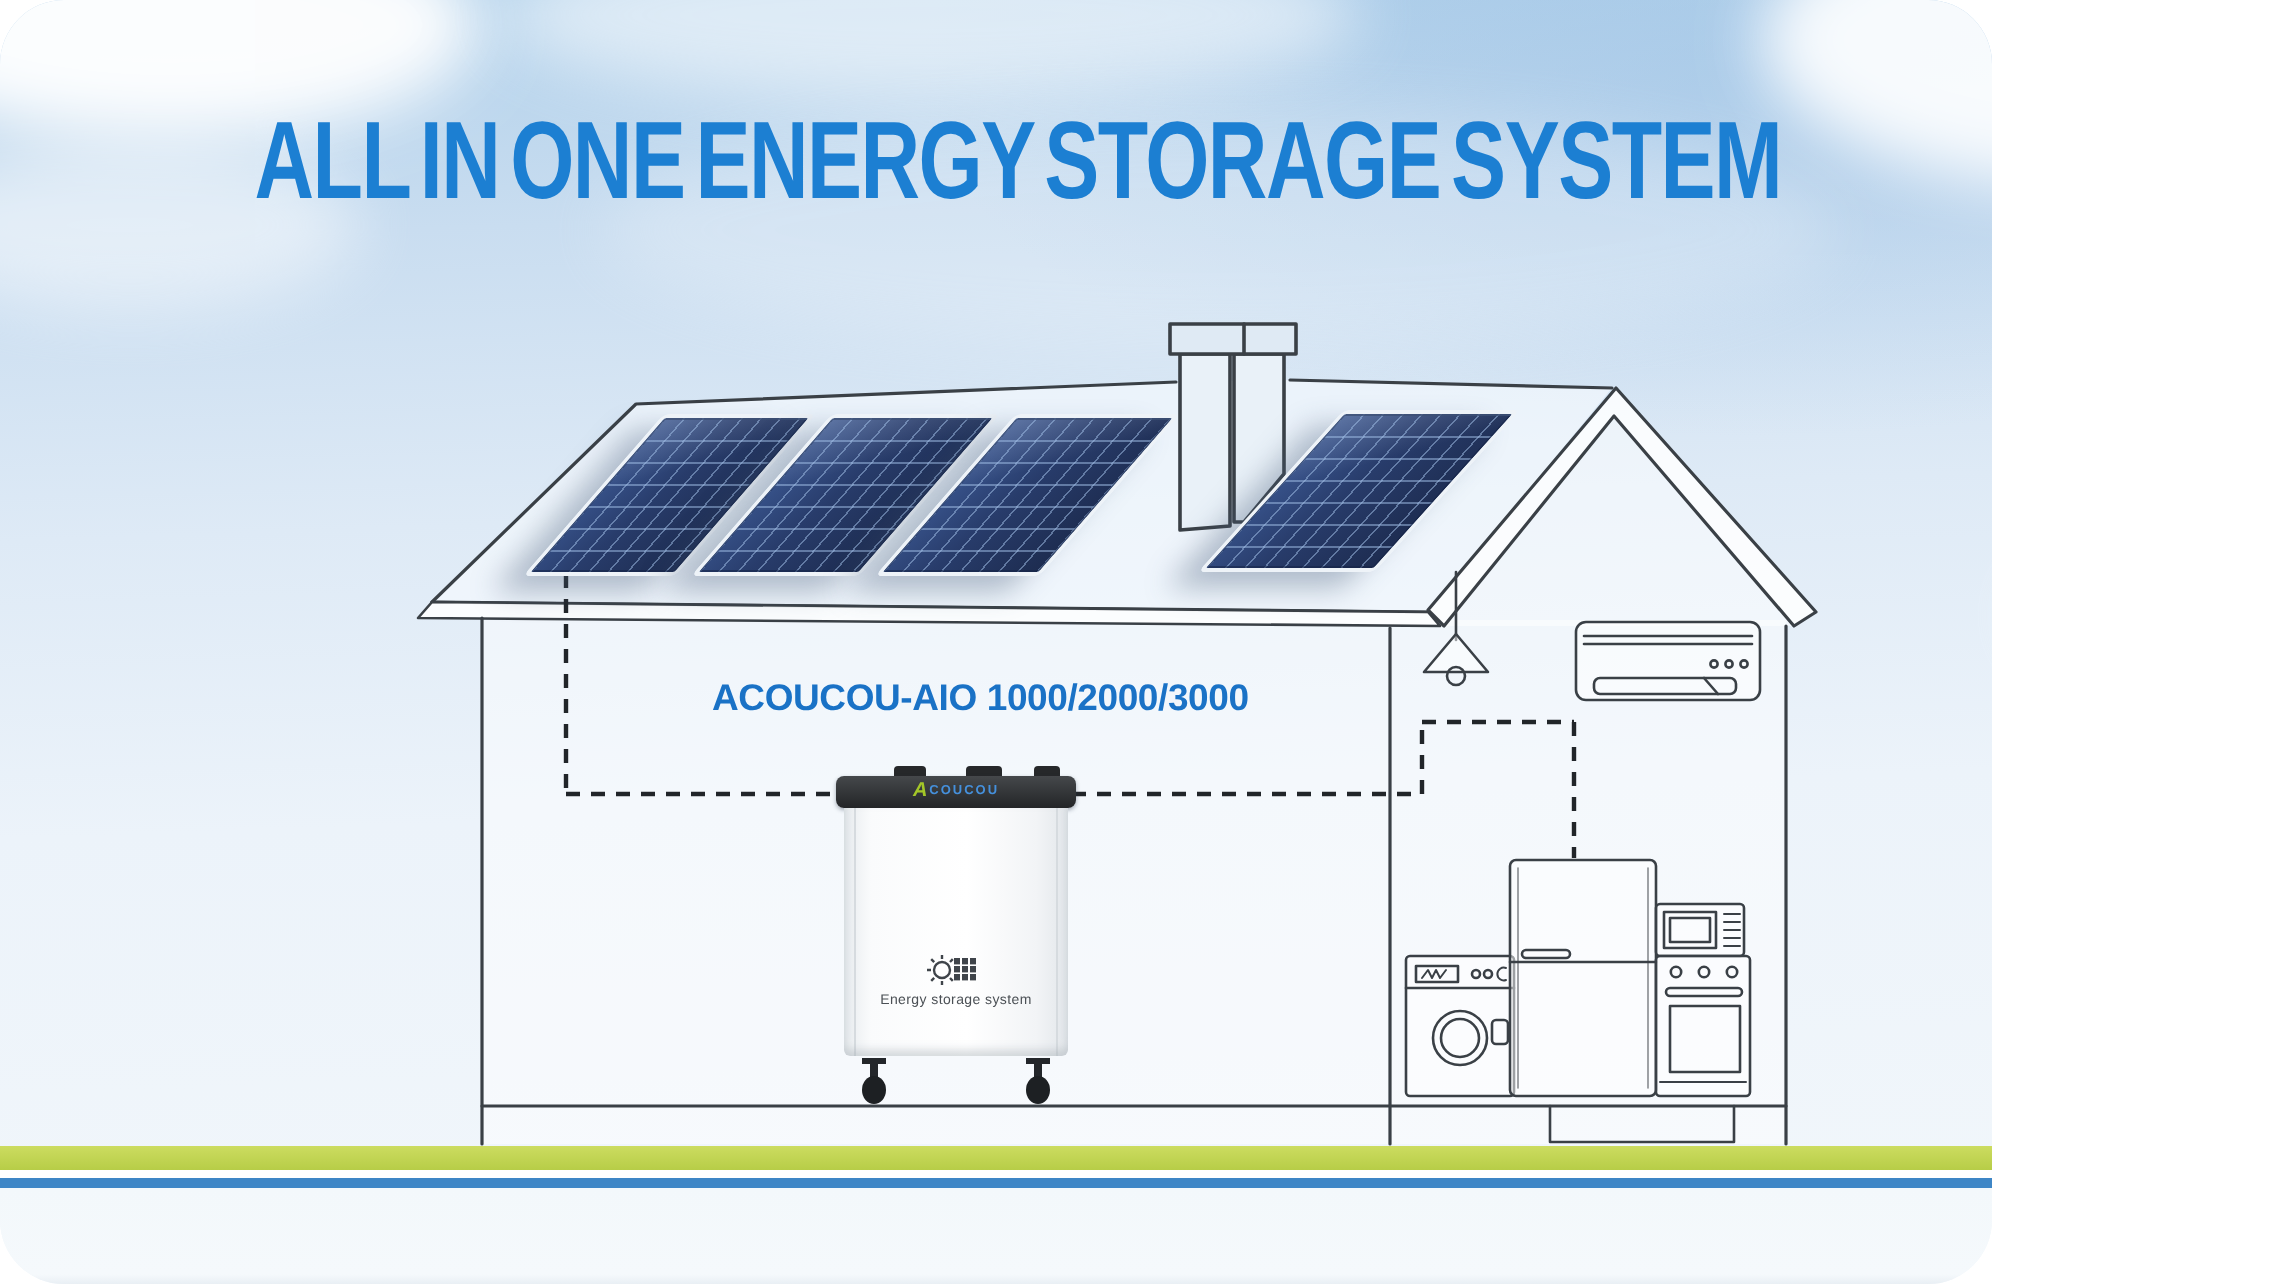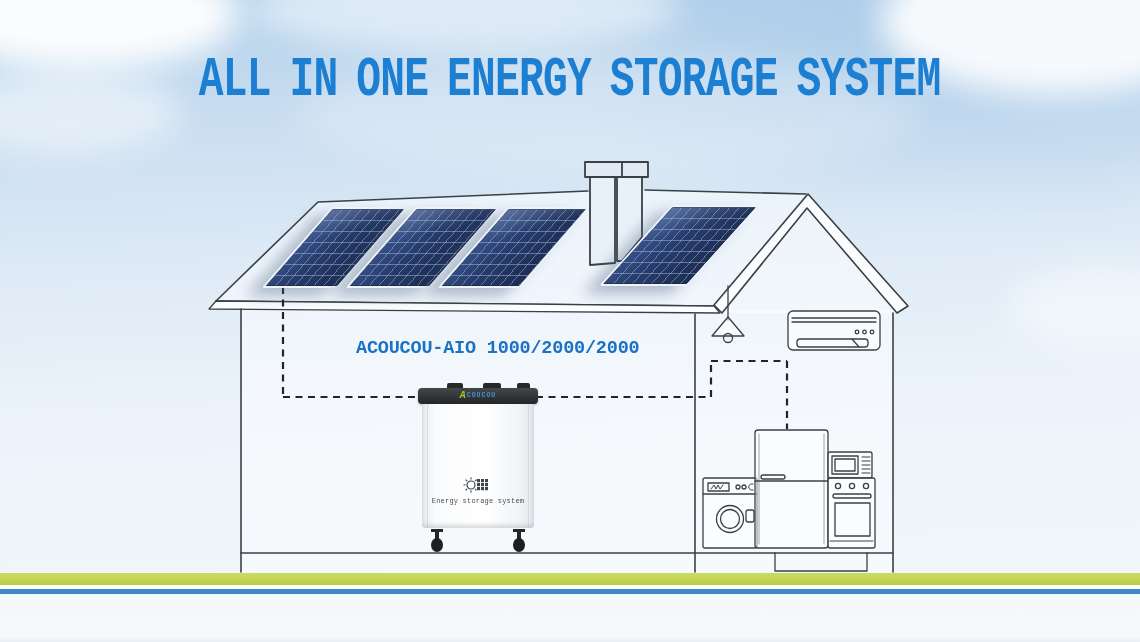--- a/index.html
+++ b/index.html
@@ -1,18 +1,19 @@
 <!DOCTYPE html>
 <html><head>
 <meta charset="utf-8">
 <style>
   html,body{margin:0;padding:0;background:#ffffff;}
   .stage{
-    position:relative;width:1140px;height:642px;overflow:hidden;
-    font-family:Liberation Mono, monospace;
+    position:relative;width:996px;height:642px;overflow:hidden;
+    font-family:Liberation Sans, sans-serif;
+    border-radius:32px;
   }
   
   .sky{
     position:absolute;inset:0;z-index:0;
     background:
       radial-gradient(60% 40% at 88% 6%, rgba(150,190,228,.45), rgba(150,190,228,0) 70%),
       linear-gradient(178deg,#b0d0ea 0%,#c9ddf0 18%,#deeaf6 40%,#ecf3fa 62%,#f2f7fb 100%);
   }
   .cloud{position:absolute;border-radius:50%;background:#ffffff;filter:blur(16px);z-index:1;}
   .cloud.c1{left:-70px;top:-45px;width:310px;height:115px;opacity:.95;}
@@ -199,21 +200,21 @@
   </svg>
 
   <div class="panel p1"></div>
   <div class="panel p2"></div>
   <div class="panel p3"></div>
   <div class="panel p4"></div>
 
   <div class="title">
     <span>ALL IN ONE ENERGY STORAGE SYSTEM</span>
   </div>
-  <div class="product-label">ACOUCOU-AIO 1000/2000/2000</div>
+  <div class="product-label">ACOUCOU-AIO 1000/2000/3000</div>
 
   <div class="unit">
     <div class="tab t1"></div>
     <div class="tab t2"></div>
     <div class="tab t3"></div>
     <div class="unit-bar">
       <span class="logo-a">A</span>
       <span class="logo-rest">COUCOU</span>
     </div>
     <div class="unit-body">

